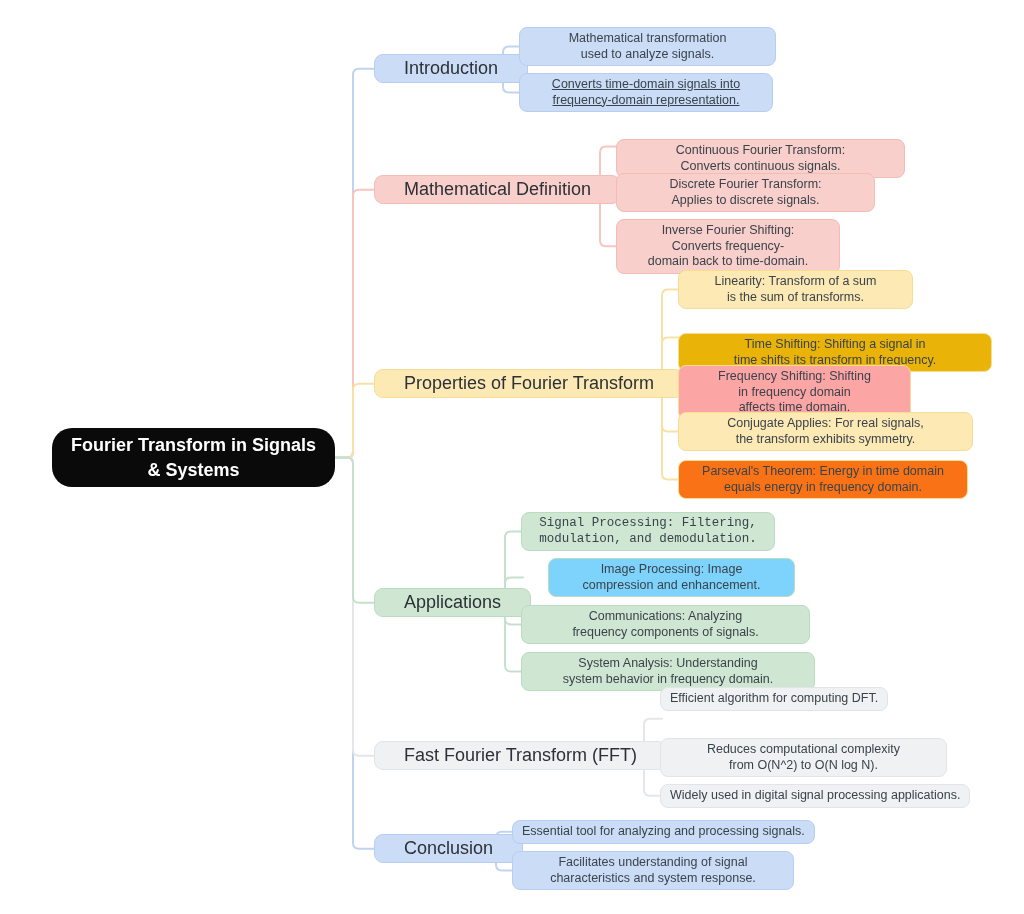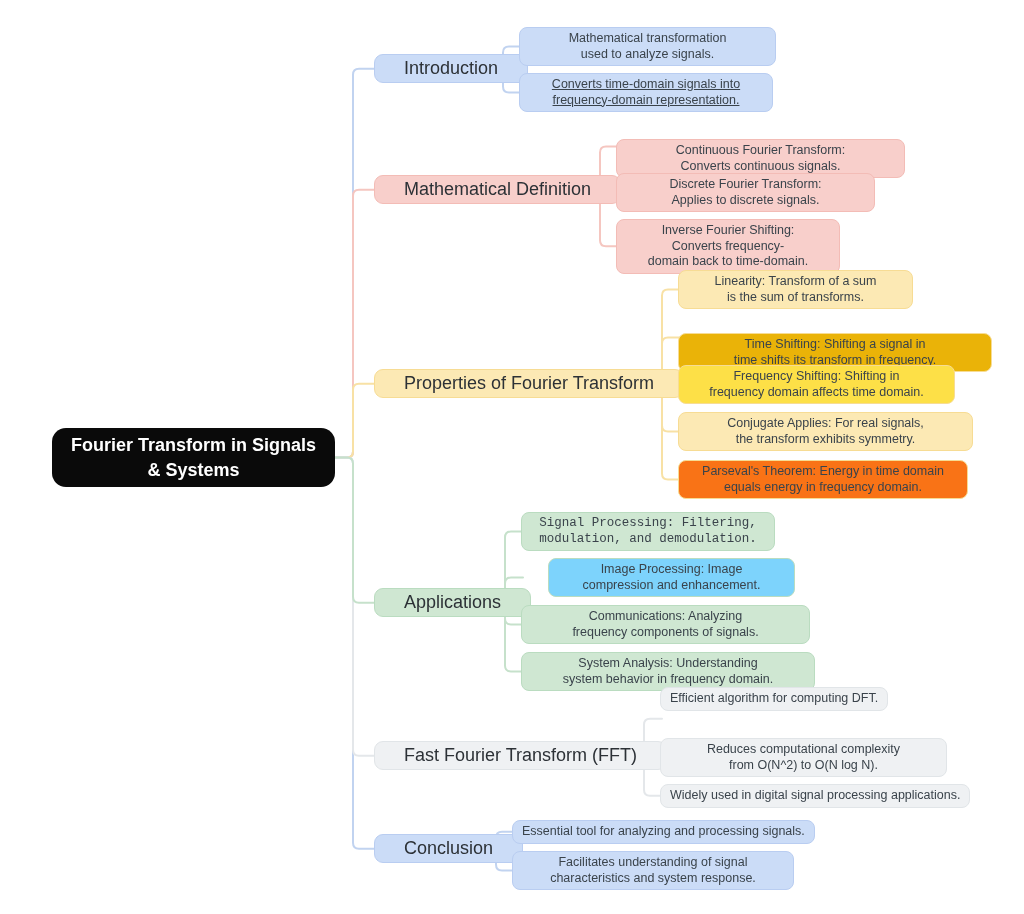--- a/index.html
+++ b/index.html
@@ -12,21 +12,21 @@
   .branch{
     font-size:18px;color:#2c3136;padding:2px 29px;border-radius:9px;
     border:1.5px solid;white-space:nowrap;line-height:1.3;background:#fff;
   }
   .child{
     font-size:12.5px;color:#3a434b;padding:3px 9px;border-radius:8px;
     border:1px solid;text-align:center;line-height:1.24;text-wrap:balance;background:#fff;
   }
   .child.nowrap{white-space:nowrap;text-wrap:initial;}
   .root{
-    left:52px;top:428px;width:283px;height:59px;border-radius:14px;
+    left:52px;top:428px;width:283px;height:59px;border-radius:20px;
     background:#0a0a0a;color:#ffffff;font-weight:bold;font-size:18px;
     text-align:center;line-height:1.35;display:flex;align-items:center;justify-content:center;
     padding:0 12px;
   }
 </style>
 </head>
 <body>
 
 <div class="canvas" id="canvas">
   <svg id="links" width="1024" height="914" viewBox="0 0 1024 914" fill="none">
@@ -61,21 +61,21 @@
       <div class="node branch" style="left: 374px; top: 54px; background: rgb(203, 220, 247); border-color: rgb(185, 205, 241);">Introduction</div>
       <div class="node child" style="left: 519px; top: 27px; width: 257px; background: rgb(203, 220, 247); border-color: rgb(185, 205, 241);">Mathematical transformation used to analyze signals.</div>
       <div class="node child" style="left: 519px; top: 73px; width: 254px; background: rgb(203, 220, 247); border-color: rgb(185, 205, 241); text-decoration: underline;">Converts time-domain signals into frequency-domain representation.</div>
       <div class="node branch" style="left: 374px; top: 175px; background: rgb(248, 207, 203); border-color: rgb(243, 188, 182);">Mathematical Definition</div>
       <div class="node child" style="left: 616px; top: 127px; width: 289px; background: rgb(248, 207, 203); border-color: rgb(243, 188, 182); margin-top: 12px;">Continuous Fourier Transform: Converts continuous signals.</div>
       <div class="node child" style="left: 616px; top: 173px; width: 259px; background: rgb(248, 207, 203); border-color: rgb(243, 188, 182);">Discrete Fourier Transform: Applies to discrete signals.</div>
       <div class="node child" style="left: 616px; top: 219px; width: 224px; background: rgb(248, 207, 203); border-color: rgb(243, 188, 182);">Inverse Fourier Shifting: Converts frequency-domain back to time-domain.</div>
       <div class="node branch" style="left: 374px; top: 369px; background: rgb(252, 233, 180); border-color: rgb(247, 220, 148);">Properties of Fourier Transform</div>
       <div class="node child" style="left: 678px; top: 270px; width: 235px; background: rgb(252, 233, 180); border-color: rgb(247, 220, 148);">Linearity: Transform of a sum is the sum of transforms.</div>
       <div class="node child" style="left: 678px; top: 318px; width: 314px; background: #eab308; border-color: rgb(247, 220, 148); margin-top: 15px;">Time Shifting: Shifting a signal in time shifts its transform in frequency.</div>
-      <div class="node child" style="left: 678px; top: 365px; width: 277px; background: #fde047; border-color: rgb(247, 220, 148);">Frequency Shifting: Shifting in frequency domain affects time domain.</div>
+      <div class="node child" style="left: 678px; top: 365px; width: 233px; background: #fca5a5; border-color: rgb(247, 220, 148);">Frequency Shifting: Shifting in frequency domain affects time domain.</div>
       <div class="node child" style="left: 678px; top: 412px; width: 295px; background: rgb(252, 233, 180); border-color: rgb(247, 220, 148);">Conjugate Applies: For real signals, the transform exhibits symmetry.</div>
       <div class="node child" style="left: 678px; top: 460px; width: 290px; background: #f97316; border-color: rgb(247, 220, 148);">Parseval's Theorem: Energy in time domain equals energy in frequency domain.</div>
       <div class="node branch" style="left: 374px; top: 588px; background: rgb(207, 231, 210); border-color: rgb(186, 220, 192);">Applications</div>
       <div class="node child" style="left: 521px; top: 512px; width: 254px; background: rgb(207, 231, 210); border-color: rgb(186, 220, 192); font-family: Liberation Mono, monospace;">Signal Processing: Filtering, modulation, and demodulation.</div>
       <div class="node child" style="left: 548px; top: 558px; width: 247px; background: #7dd3fc; border-color: rgb(186, 220, 192);">Image Processing: Image compression and enhancement.</div>
       <div class="node child" style="left: 521px; top: 605px; width: 289px; background: rgb(207, 231, 210); border-color: rgb(186, 220, 192);">Communications: Analyzing frequency components of signals.</div>
       <div class="node child" style="left: 521px; top: 652px; width: 294px; background: rgb(207, 231, 210); border-color: rgb(186, 220, 192);">System Analysis: Understanding system behavior in frequency domain.</div>
       <div class="node branch" style="left: 374px; top: 741px; background: rgb(239, 241, 243); border-color: rgb(225, 229, 232);">Fast Fourier Transform (FFT)</div>
       <div class="node child nowrap" style="left: 660px; top: 687px; background: rgb(239, 241, 243); border-color: rgb(225, 229, 232);">Efficient algorithm for computing DFT.</div>
       <div class="node child" style="left: 660px; top: 738px; width: 287px; background: rgb(239, 241, 243); border-color: rgb(225, 229, 232);">Reduces computational complexity from O(N^2) to O(N log N).</div>

